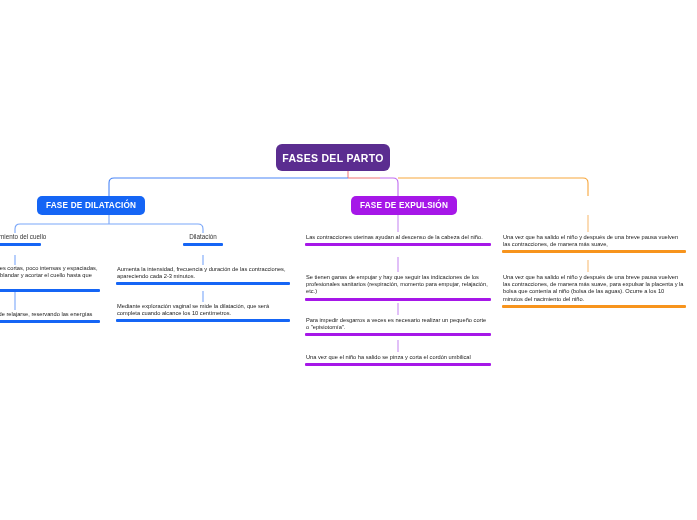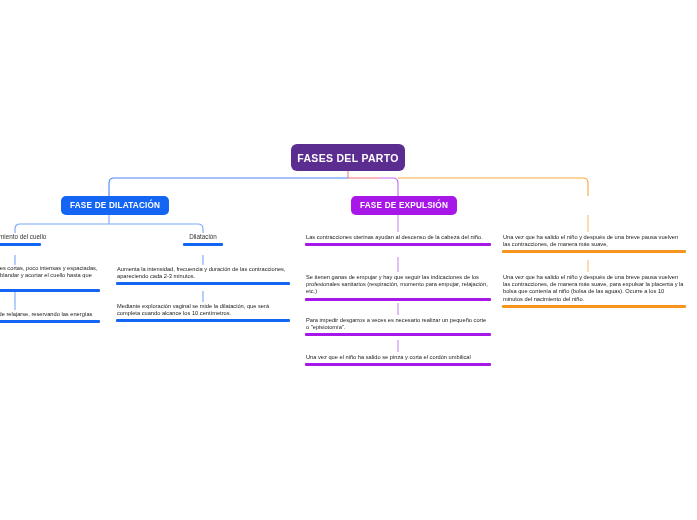--- a/index.html
+++ b/index.html
@@ -24,21 +24,21 @@
     left: 0;
     top: 0;
     width: 697px;
     height: 520px;
     pointer-events: none;
   }
 
   
   .root-node {
     position: absolute;
-    left: 291px;
+    left: 276px;
     top: 144px;
     width: 114px;
     height: 27px;
     background: #5b2d90;
     border-radius: 6px;
     display: flex;
     align-items: center;
     justify-content: center;
     box-sizing: border-box;
   }
@@ -61,21 +61,21 @@
     box-sizing: border-box;
     padding: 0 9px;
   }
   .branch-node span {
     color: #ffffff;
     font-size: 8.2px;
     font-weight: bold;
     letter-spacing: 0.2px;
     white-space: nowrap;
   }
-  .branch-dilatacion { left: 61px;  top: 196px; background: #1565f5; }
+  .branch-dilatacion { left: 37px;  top: 196px; background: #1565f5; }
   .branch-expulsion  { left: 351px; top: 196px; background: #a617e8; }
   .branch-alumbra    { left: 530px; top: 196px; background: #f7941d; }
 
   
   .sub-head {
     position: absolute;
   }
   .sub-head .sh-label {
     display: block;
     font-size: 6.3px;

